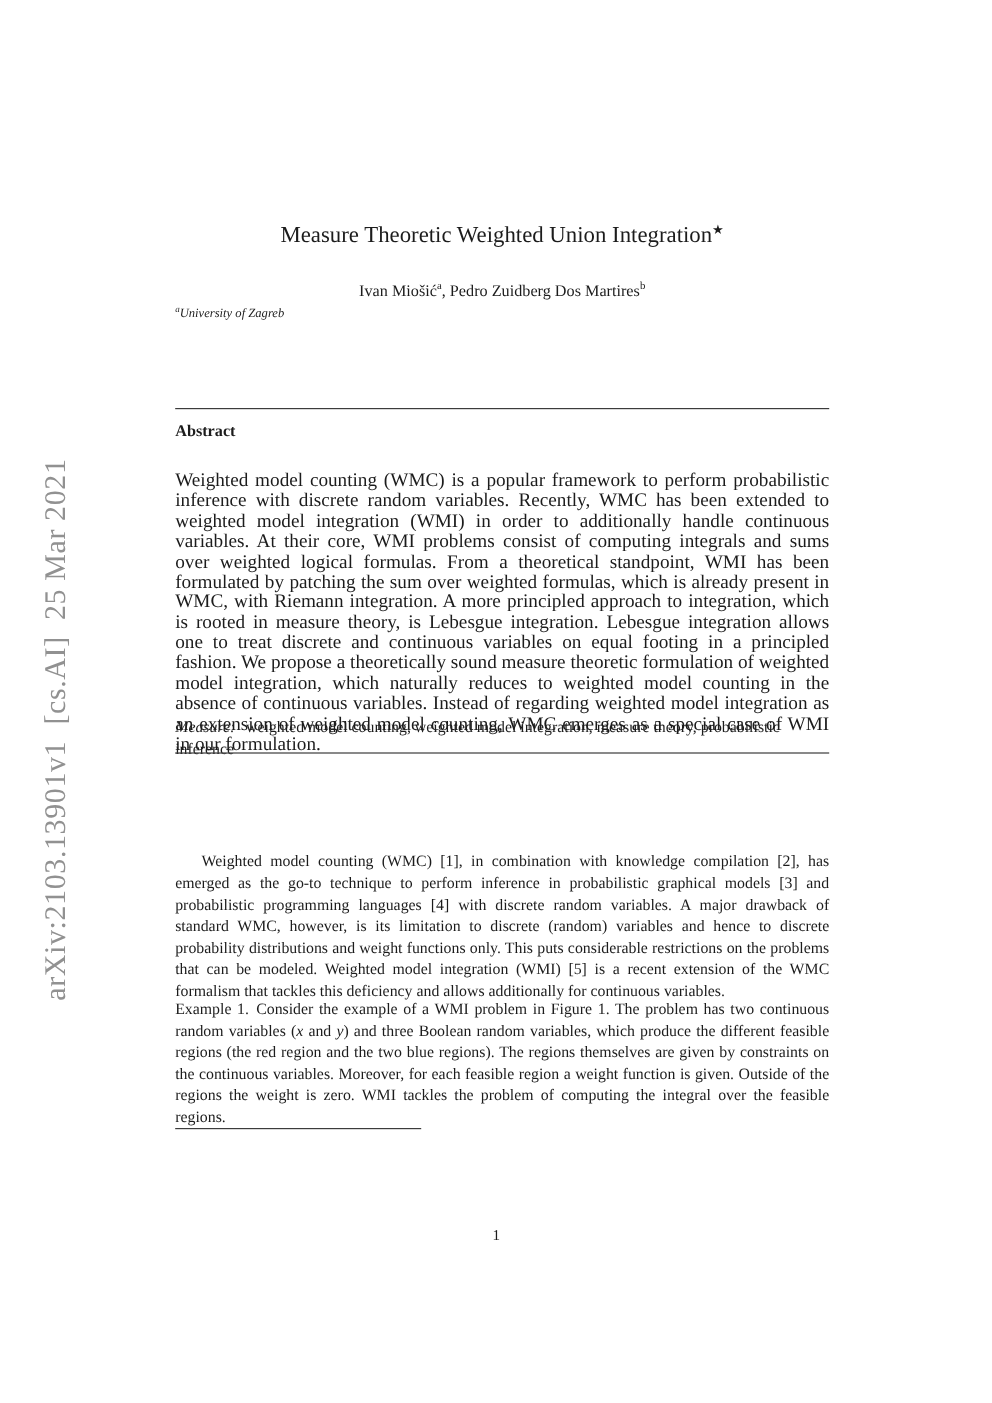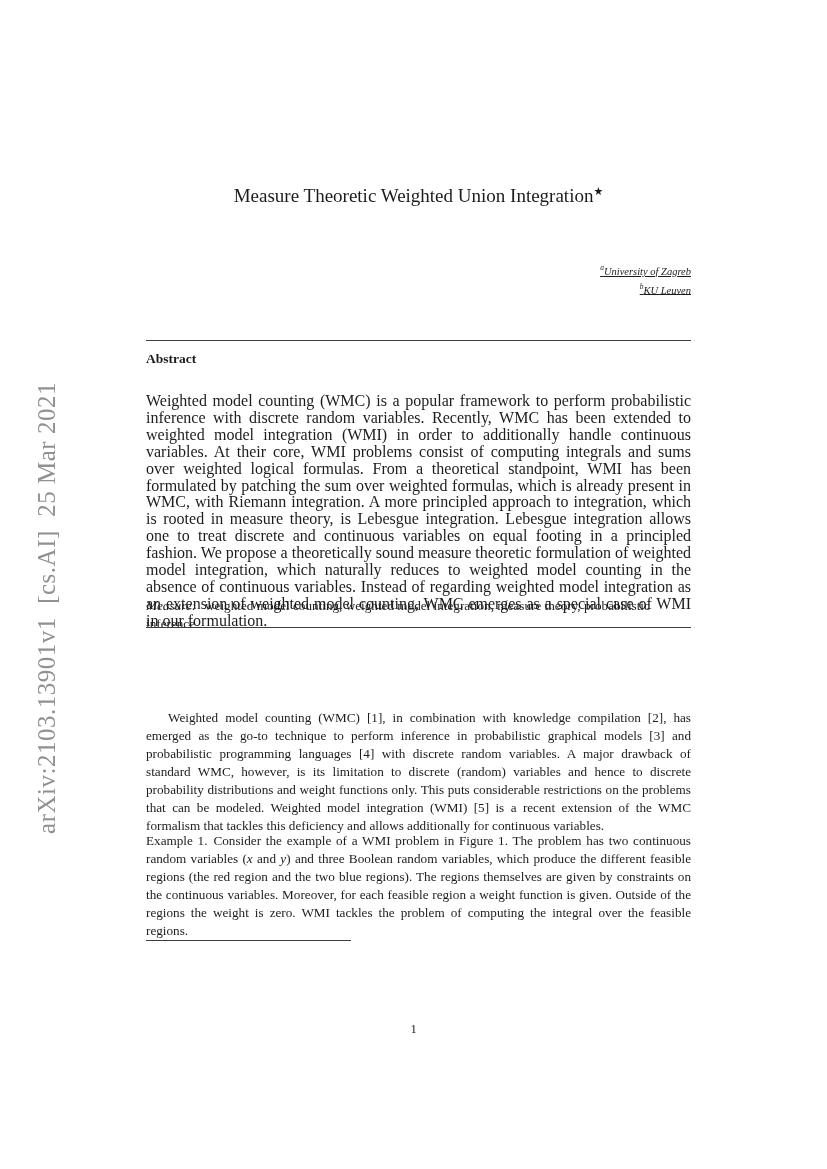--- a/index.html
+++ b/index.html
@@ -36,26 +36,25 @@
   .title-mark { font-size: 11px; vertical-align: 7px; }
 
   .authors {
     top: 233px;
     text-align: center;
     font-size: 13.5px;
   }
   .authors sup { font-size: 9px; }
 
   .affiliations {
-    top: 260px;
-    text-align: right;
+    top: 250px;
+    text-align: left;
     font-style: italic;
     font-size: 10.5px;
     line-height: 15px;
-    text-decoration: underline;
   }
   .affiliations sup { font-size: 7.5px; font-style: italic; }
 
   .rule { height: 1px; background: #3c3c3c; }
   .rule-1 { top: 340px; }
   .rule-2 { top: 627px; }
 
   .abstract-heading {
     top: 351px;
     font-size: 13.5px;
@@ -114,24 +113,24 @@
 </style>
 </head>
 <body>
 
 <div class="page">
 
   <div class="arxiv-stamp">arXiv:2103.13901v1  [cs.AI]  25 Mar 2021</div>
 
   <h1 class="abs title"><span>Measure Theoretic Weighted Union Integration</span><sup class="title-mark">★</sup></h1>
 
+  <div class="abs authors"><span>Ivan Miošić</span><sup>a</sup><span>, </span><span>Pedro Zuidberg Dos Martires</span><sup>b</sup></div>
 
   <div class="abs affiliations">
     <div><sup>a</sup><span>University of Zagreb</span></div>
-    <div><sup>b</sup><span>KU Leuven</span></div>
   </div>
 
   <div class="abs rule rule-1"></div>
 
   <div class="abs abstract-heading">Abstract</div>
 
   <p class="abs abstract-body">Weighted model counting (WMC) is a popular framework to perform probabilistic inference with discrete random variables. Recently, WMC has been extended to weighted model integration (WMI) in order to additionally handle continuous variables. At their core, WMI problems consist of computing integrals and sums over weighted logical formulas. From a theoretical standpoint, WMI has been formulated by patching the sum over weighted formulas, which is already present in WMC, with Riemann integration. A more principled approach to integration, which is rooted in measure theory, is Lebesgue integration. Lebesgue integration allows one to treat discrete and continuous variables on equal footing in a principled fashion. We propose a theoretically sound measure theoretic formulation of weighted model integration, which naturally reduces to weighted model counting in the absence of continuous variables. Instead of regarding weighted model integration as an extension of weighted model counting, WMC emerges as a special case of WMI in our formulation.</p>
 
   <p class="abs keywords"><span class="keywords-label">Measure:</span><span>weighted model counting, weighted model integration, measure theory, probabilistic inference</span></p>
 

